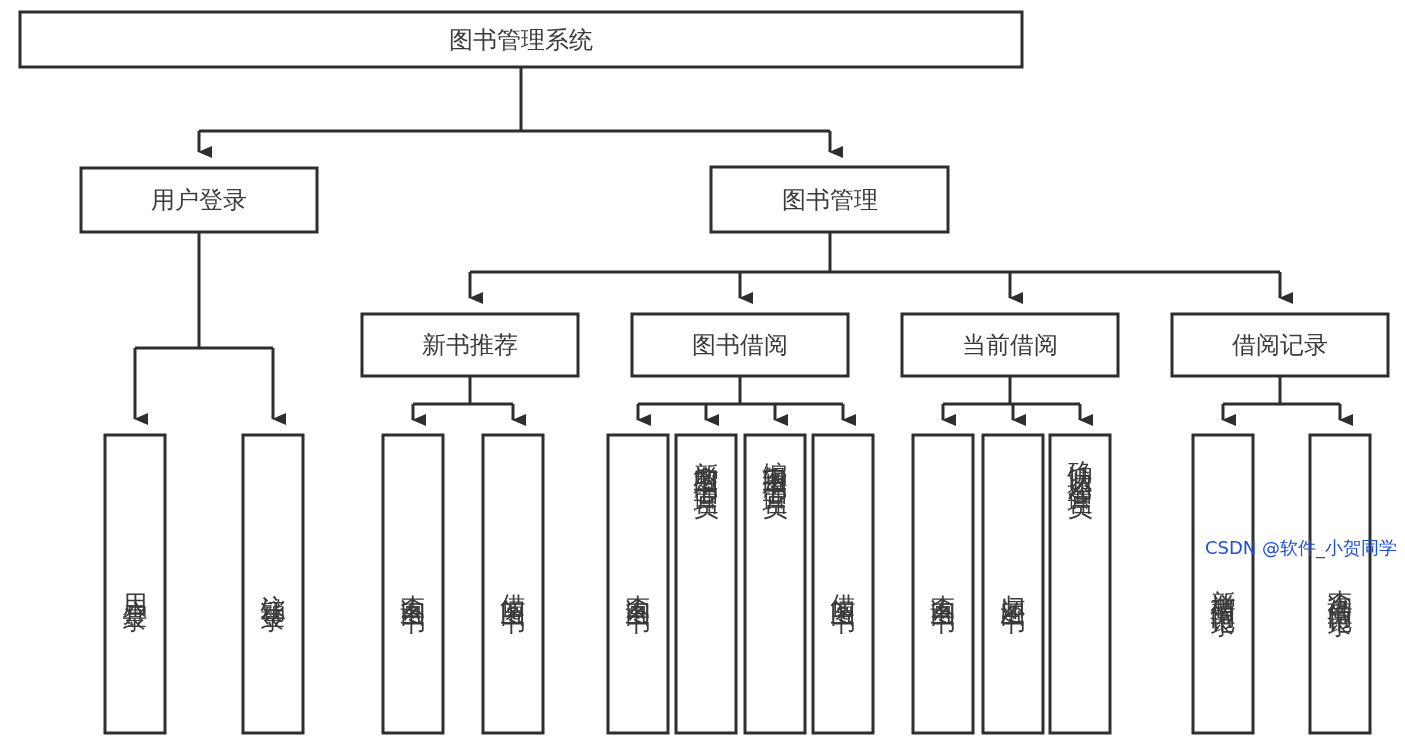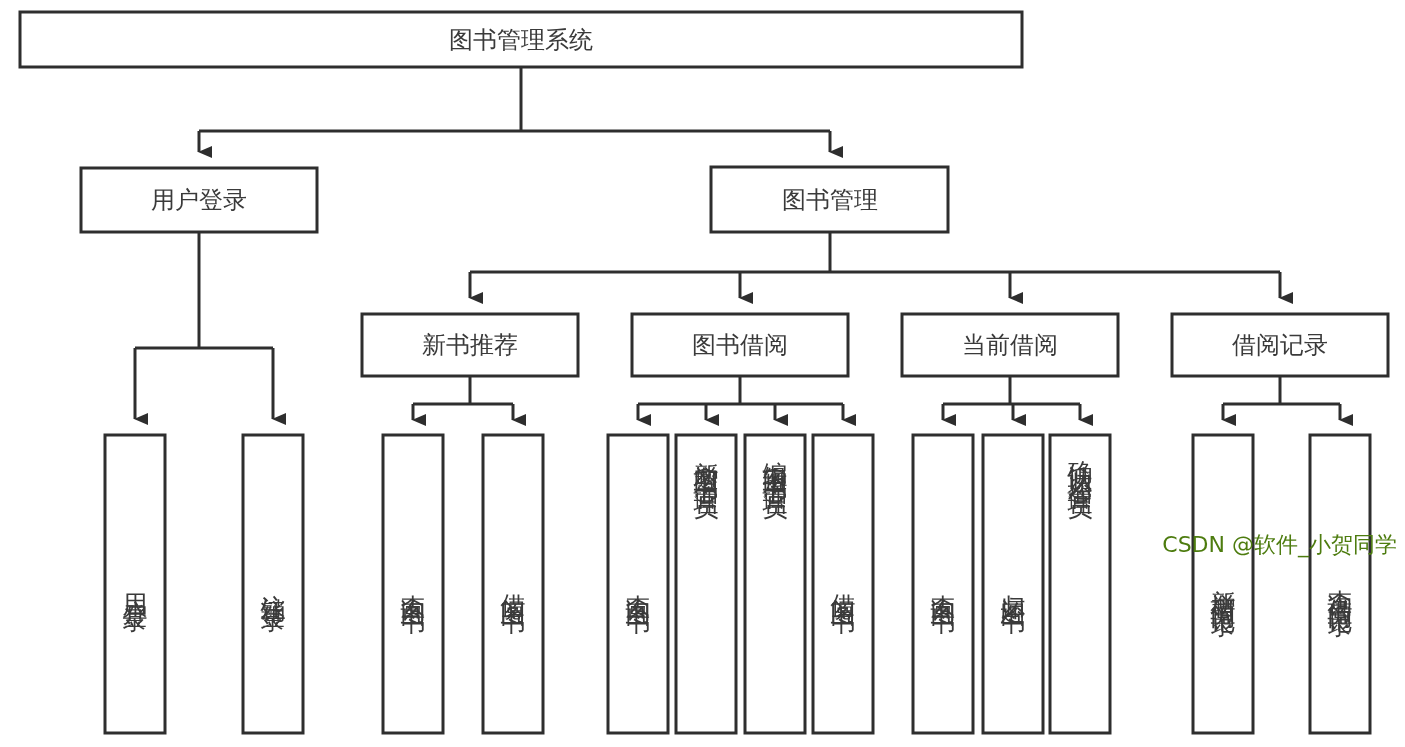--- a/index.html
+++ b/index.html
@@ -46,22 +46,22 @@
     line-height:1;
     letter-spacing:5px;
     color:#3a3a3a;
     white-space:nowrap;
   }
   .watermark{
     position:absolute;
     right:8px;
     bottom:4px;
     font-family:"DejaVu Sans","Liberation Sans",sans-serif;
-    font-size:22px;
-    color:#4d7c0f;
+    font-size:18px;
+    color:#1d4ed8;
     white-space:nowrap;
     margin-top:15px;
   }
 </style>
 </head>
 <body>
 
 <div id="diagram-root">
 
   <svg id="flow" viewBox="0 0 1405 747">

